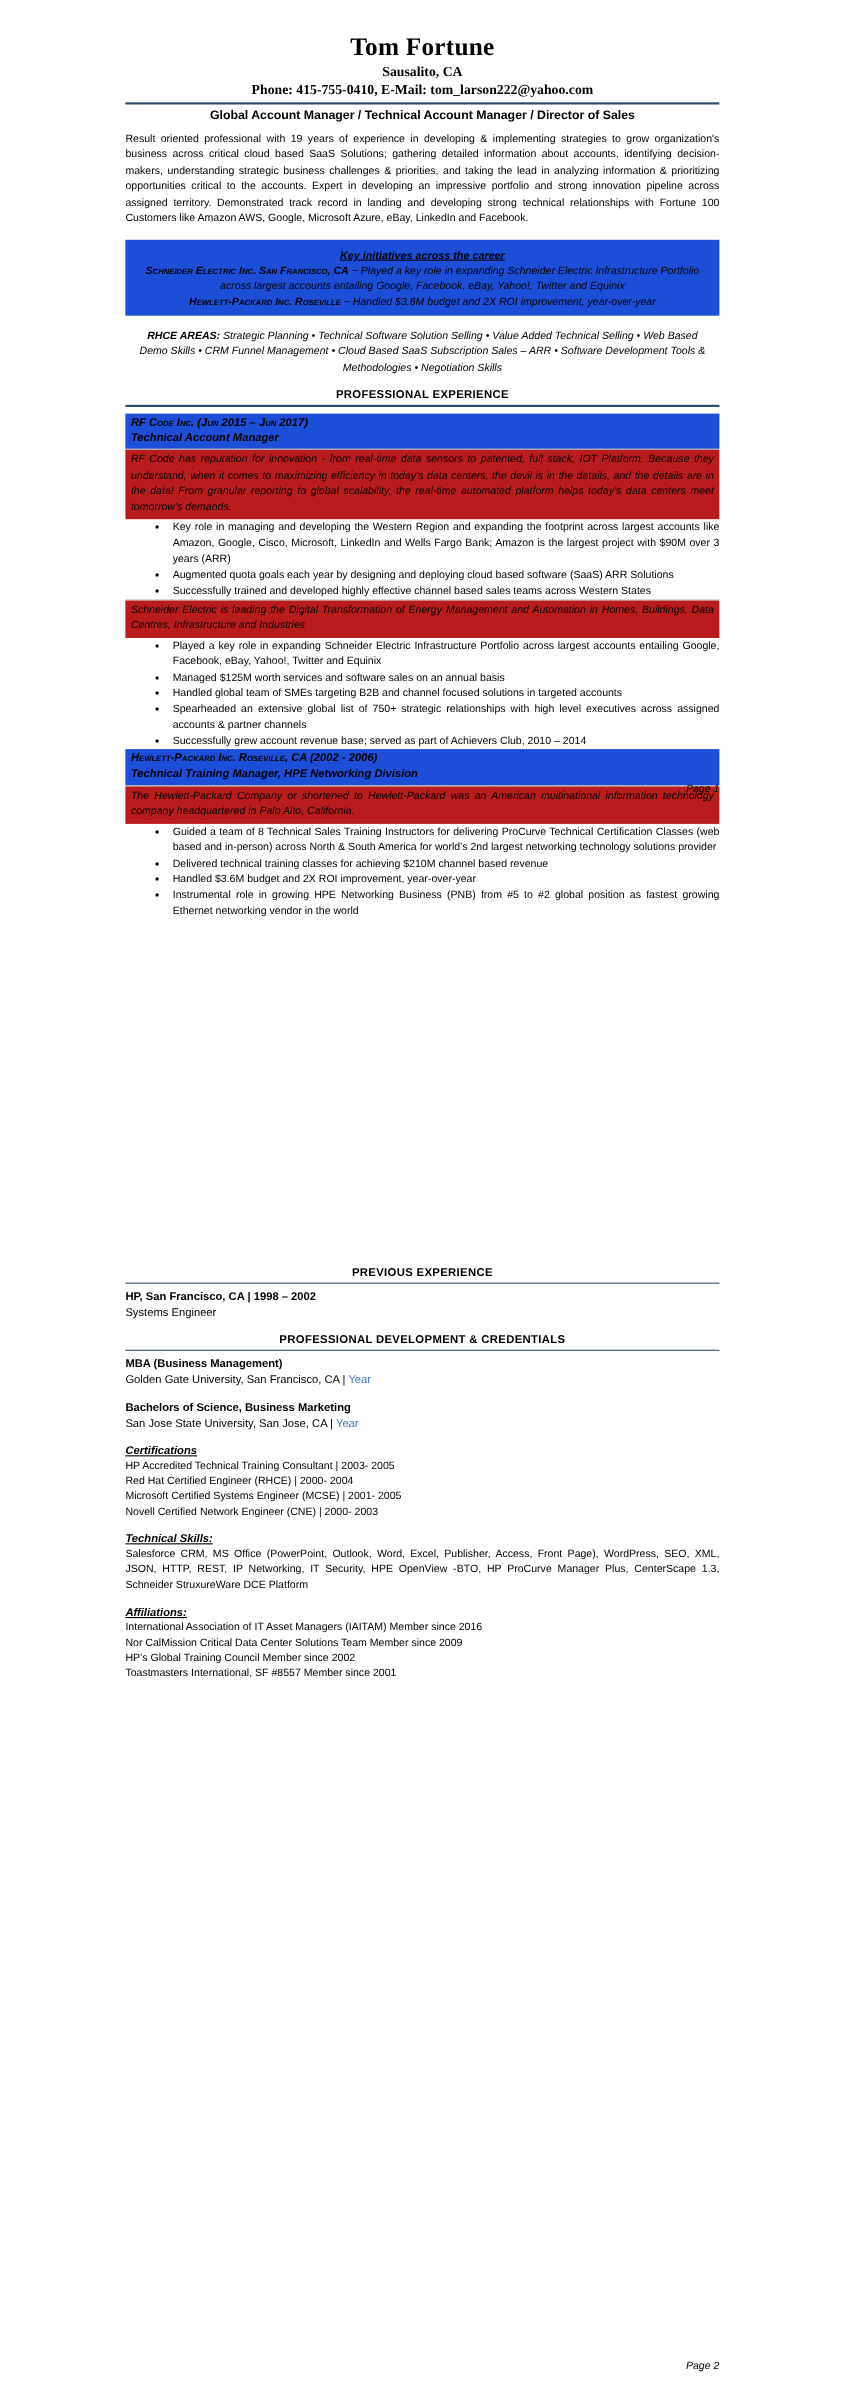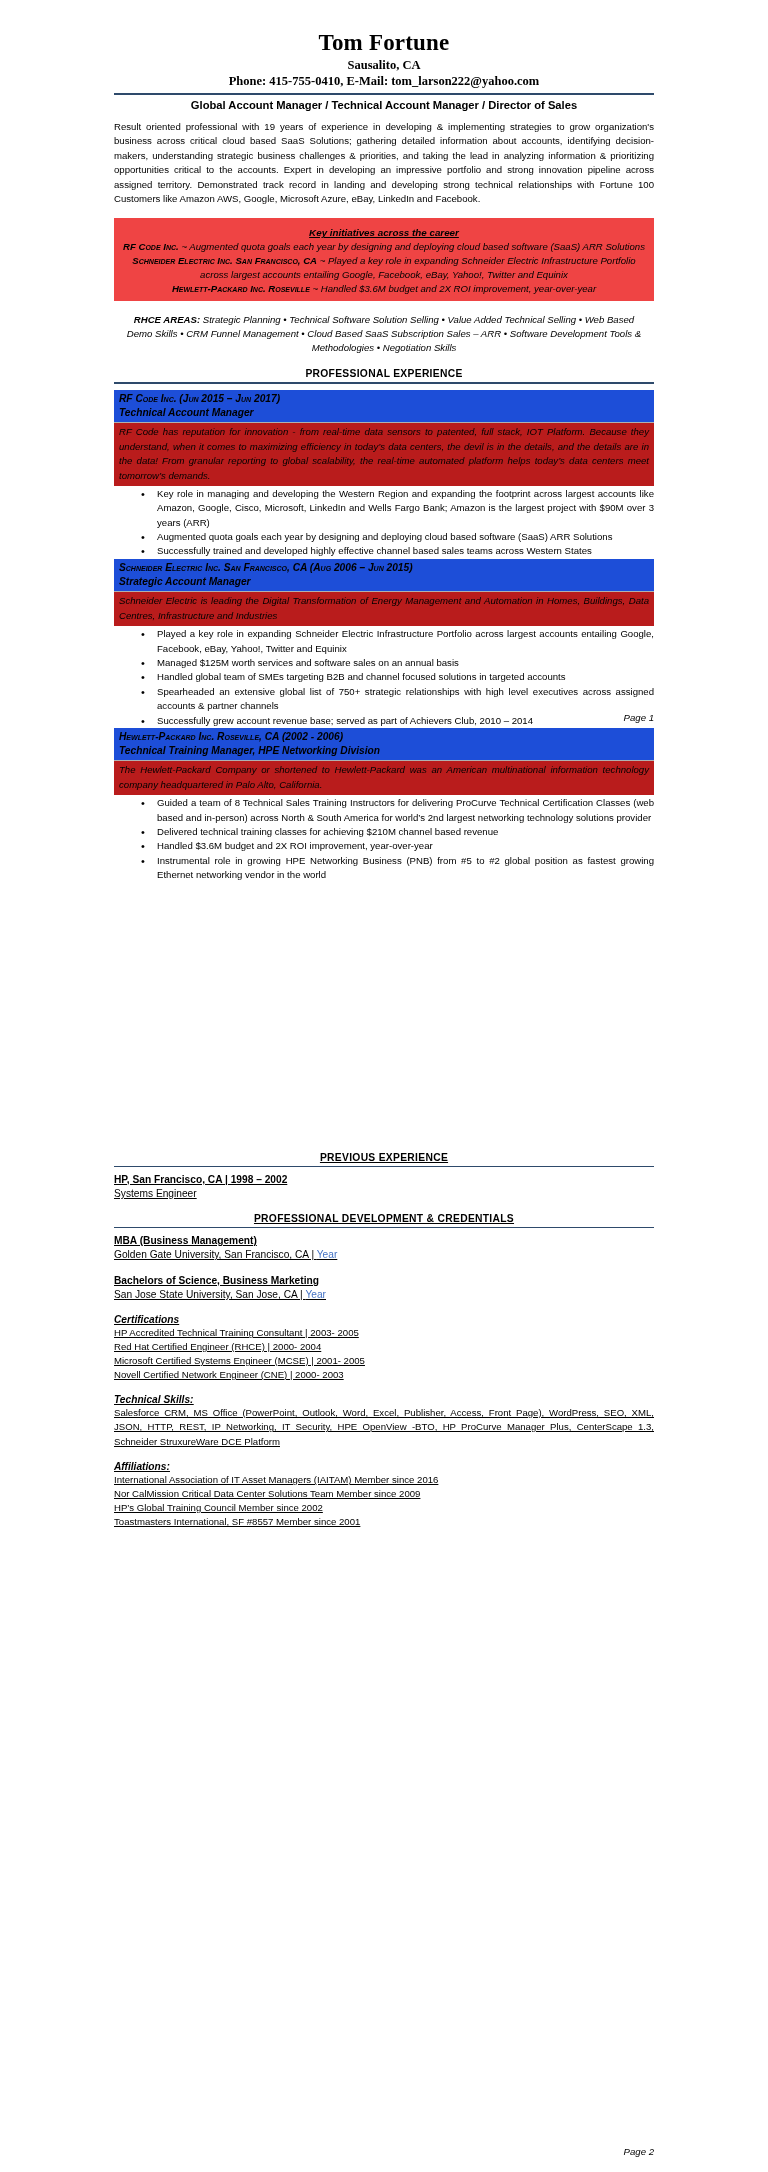--- a/index.html
+++ b/index.html
@@ -12,21 +12,21 @@
     font-family: "Liberation Sans", sans-serif;
     color: #000;
   }
   .page {
     width: 768px;
     position: relative;
     box-sizing: border-box;
     padding: 0 114px;
   }
   #page1 { height: 1086px; }
-  #page2 { height: 1086px; text-decoration: underline; }
+  #page2 { height: 1086px; }
 
   
   .name {
     font-family: "Liberation Serif", serif;
     font-weight: bold;
     font-size: 23px;
     text-align: center;
     line-height: 1.12;
     padding-top: 30px;
     letter-spacing: .2px;
@@ -63,21 +63,21 @@
   
   .summary {
     font-size: 9.6px;
     line-height: 1.52;
     text-align: justify;
     margin: 3px 0 0 0;
   }
 
   
   .shade {
-    background: #ef4444;
+    background: #1d4ed8;
   }
   .keybox {
     margin-top: 11px;
     padding: 4px 6px 5px 6px;
     text-align: center;
   }
   .keybox .ktitle {
     font-style: italic;
     font-weight: bold;
     font-size: 9.8px;
@@ -238,23 +238,20 @@
     <div class="city">Sausalito, CA</div>
     <div class="contact">Phone: 415-755-0410, E-Mail: tom_larson222@yahoo.com</div>
     <div class="rule-thick"></div>
     <div class="headline">Global Account Manager / Technical Account Manager / Director of Sales</div>
   </div>
 
   <div class="summary">Result oriented professional with 19 years of experience in developing &amp; implementing strategies to grow organization's business across critical cloud based SaaS Solutions; gathering detailed information about accounts, identifying decision-makers, understanding strategic business challenges &amp; priorities, and taking the lead in analyzing information &amp; prioritizing opportunities critical to the accounts. Expert in developing an impressive portfolio and strong innovation pipeline across assigned territory. Demonstrated track record in landing and developing strong technical relationships with Fortune 100 Customers like Amazon AWS, Google, Microsoft Azure, eBay, LinkedIn and Facebook.</div>
 
   <div class="shade keybox">
     <div class="ktitle">Key initiatives across the career</div>
-    <div class="keyline">
-      <span class="co">RF Code Inc.</span><span> ~ Augmented quota goals each year by designing and deploying cloud based software (SaaS) ARR Solutions</span>
-    </div>
     <div class="keyline">
       <span class="co">Schneider Electric Inc. San Francisco, CA</span><span> ~ Played a key role in expanding Schneider Electric Infrastructure Portfolio across largest accounts entailing Google, Facebook, eBay, Yahoo!, Twitter and Equinix</span>
     </div>
     <div class="keyline">
       <span class="co">Hewlett-Packard Inc. Roseville</span><span> ~ Handled $3.6M budget and 2X ROI improvement, year-over-year</span>
     </div>
   </div>
 
   <div class="skills">
     <b>RHCE AREAS:</b><span> Strategic Planning • Technical Software Solution Selling • Value Added Technical Selling • Web Based Demo Skills • CRM Funnel Management • Cloud Based SaaS Subscription Sales – ARR • Software Development Tools &amp; Methodologies • Negotiation Skills</span>
@@ -271,24 +268,20 @@
     <div class="job-sep"></div>
     <div class="job-desc">RF Code has reputation for innovation - from real-time data sensors to patented, full stack, IOT Platform. Because they understand, when it comes to maximizing efficiency in today’s data centers, the devil is in the details, and the details are in the data! From granular reporting to global scalability, the real-time automated platform helps today’s data centers meet tomorrow’s demands.</div>
     <ul class="bullets">
       <li>Key role in managing and developing the Western Region and expanding the footprint across largest accounts like Amazon, Google, Cisco, Microsoft, LinkedIn and Wells Fargo Bank; Amazon is the largest project with $90M over 3 years (ARR)</li>
       <li>Augmented quota goals each year by designing and deploying cloud based software (SaaS) ARR Solutions</li>
       <li>Successfully trained and developed highly effective channel based sales teams across Western States</li>
     </ul>
   </div>
 
   <div>
-    <div class="job-head">
-      <span class="co">Schneider Electric Inc. San Francisco, CA (Aug 2006 – Jun 2015)</span>
-      <span class="role">Strategic Account Manager</span>
-    </div>
     <div class="job-sep"></div>
     <div class="job-desc">Schneider Electric is leading the Digital Transformation of Energy Management and Automation in Homes, Buildings, Data Centres, Infrastructure and Industries</div>
     <ul class="bullets">
       <li>Played a key role in expanding Schneider Electric Infrastructure Portfolio across largest accounts entailing Google, Facebook, eBay, Yahoo!, Twitter and Equinix</li>
       <li>Managed $125M worth services and software sales on an annual basis</li>
       <li>Handled global team of SMEs targeting B2B and channel focused solutions in targeted accounts</li>
       <li>Spearheaded an extensive global list of 750+ strategic relationships with high level executives across assigned accounts &amp; partner channels</li>
       <li>Successfully grew account revenue base; served as part of Achievers Club, 2010 – 2014</li>
     </ul>
   </div>

